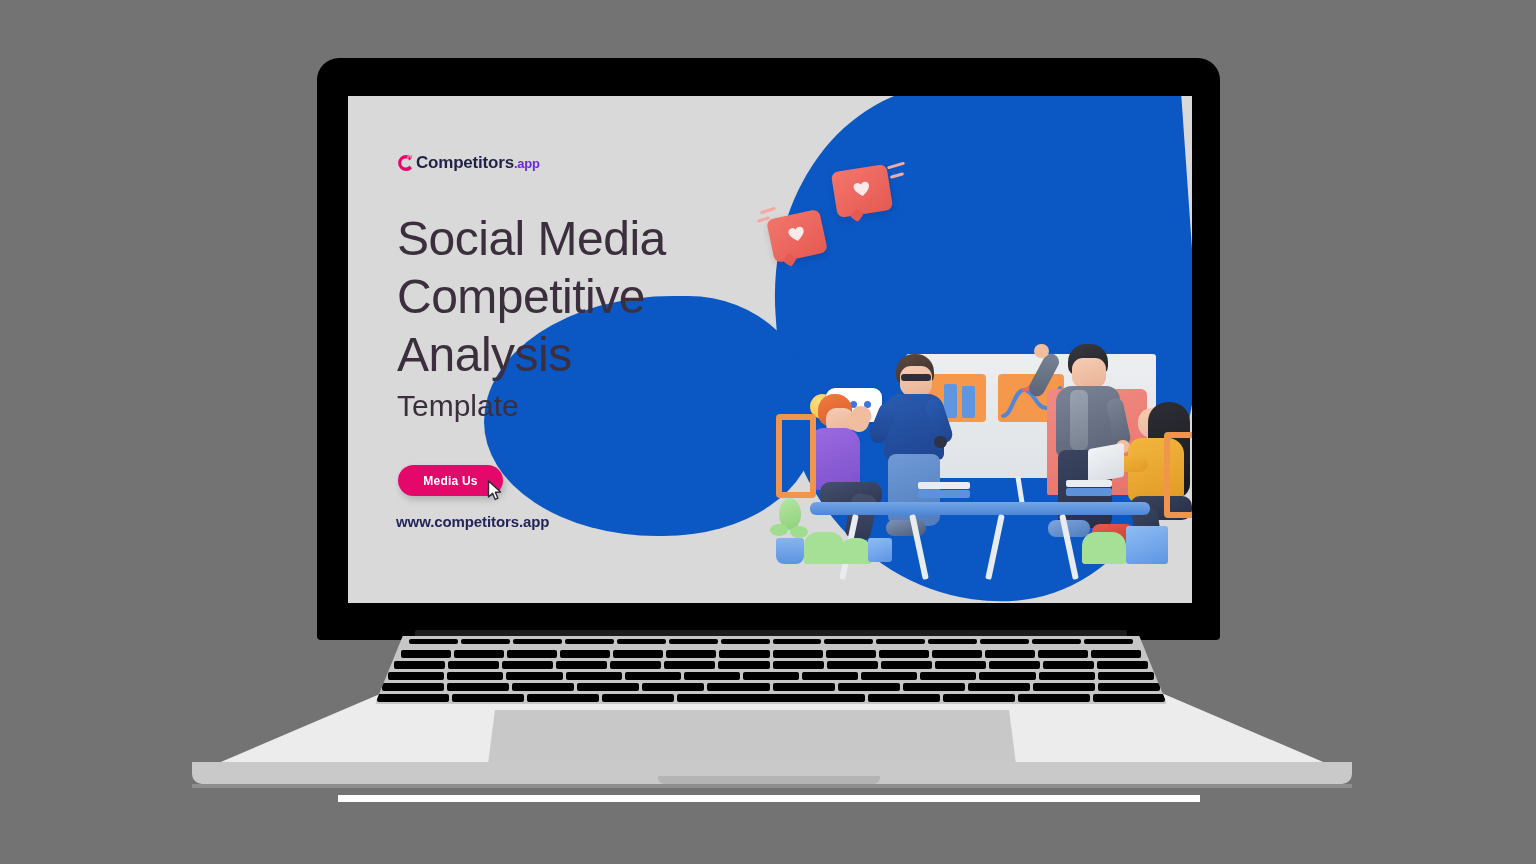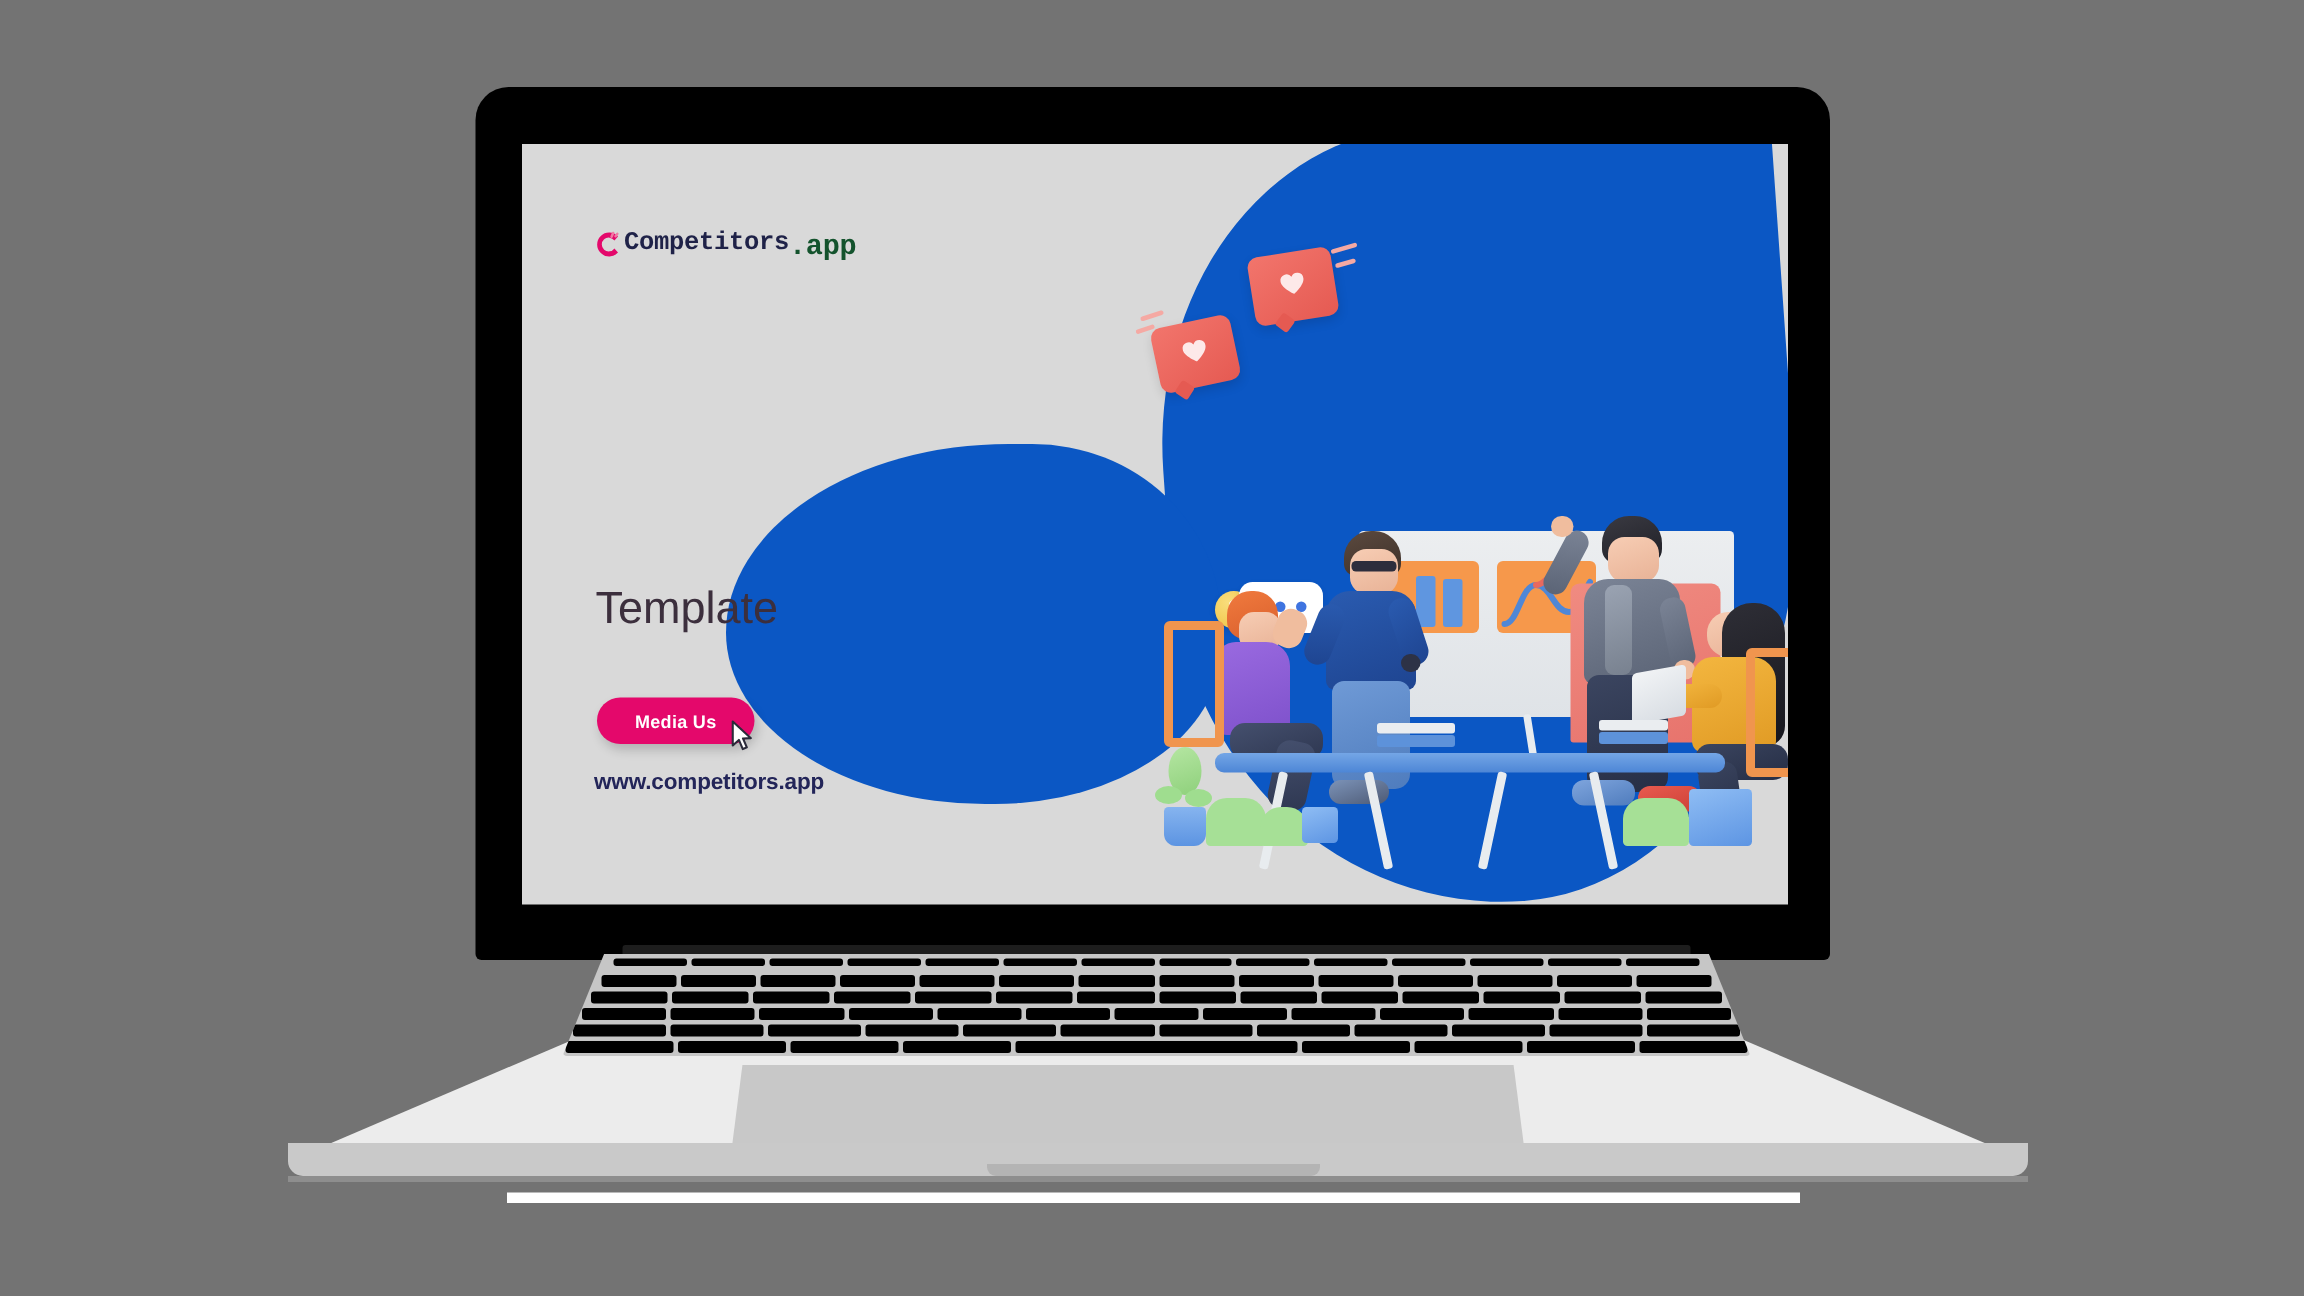--- a/index.html
+++ b/index.html
@@ -106,25 +106,25 @@
   }
   .blue-blob2 {
     position:absolute;
     left:136px; top:200px;
     width:330px; height:240px;
     background:#0b57c4;
     border-radius:60% 40% 48% 55% / 55% 52% 45% 50%;
   }
 
   
-  .logo { position:absolute; left:48px; top:57px; display:flex; align-items:flex-start;font-family:Liberation Mono, monospace; }
+  .logo { position:absolute; left:48px; top:57px; display:flex; align-items:center; }
   .logo-c { position:relative; width:19px; height:20px; margin-right:1px; }
   .logo-c svg { display:block; }
   .logo-word { font-size:17px; font-weight:700; color:#1f2248; letter-spacing:-.2px; }
-  .logo-tld  { font-size:19px; font-weight:700; color:#14532d; letter-spacing:-.2px; }
+  .logo-tld  { font-size:13px; font-weight:700; color:#6d28d9; letter-spacing:-.2px; }
 
   
   .headline {
     position:absolute; left:49px; top:114px;
     font-size:48px; line-height:58px; font-weight:400;
     color:#3c2f3d; letter-spacing:-.5px; width:380px;
   }
   .subhead {
     position:absolute; left:49px; top:293px;
     font-size:30px; font-weight:400; color:#3c2f3d;
@@ -254,20 +254,21 @@
         <svg width="19" height="20" viewBox="0 0 19 20">
           <path d="M16 4.6A8 8 0 1 0 16 15.4 L13.6 12.6 A4.6 4.6 0 1 1 13.6 7.4 Z" fill="#e4086b"></path>
           <rect x="11.4" y="1.3" width="1.7" height="4.4" rx=".8" fill="#f07ba4" transform="rotate(22 12 3.5)"></rect>
           <rect x="14.1" y="1.9" width="1.7" height="3.6" rx=".8" fill="#f07ba4" transform="rotate(38 15 3.7)"></rect>
         </svg>
       </span>
       <span class="logo-word">Competitors</span>
       <span class="logo-tld">.app</span>
     </div>
 
+    <div class="headline">Social Media Competitive Analysis</div>
     <div class="subhead">Template</div>
 
     <div class="cta">
       <span>Media Us</span>
     </div>
     <span class="cursor">
       <svg width="16" height="22" viewBox="0 0 16 22">
         <path d="M1.5 1 L1.5 17 L5.6 13.3 L8.2 19.4 L10.9 18.2 L8.3 12.3 L13.6 12.1 Z" fill="#ffffff" stroke="#2b2b3a" stroke-width="1.4" stroke-linejoin="round"></path>
       </svg>
     </span>

